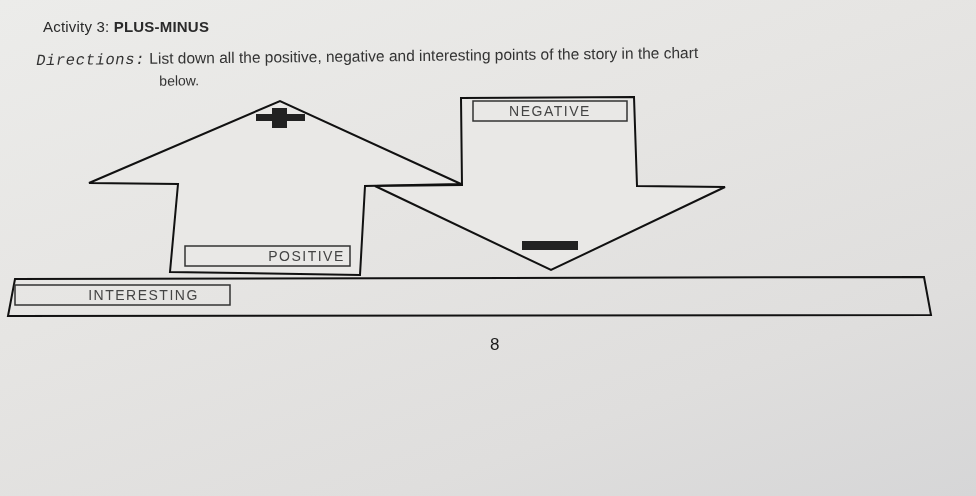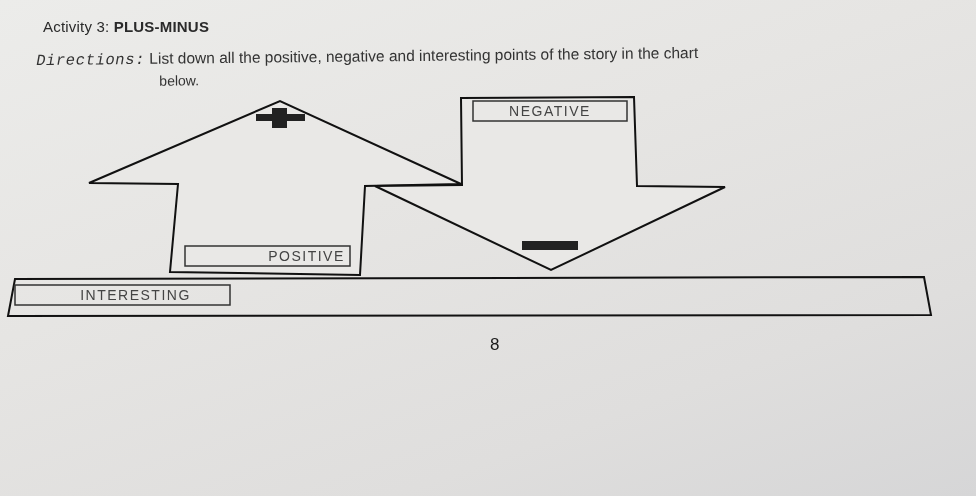--- a/index.html
+++ b/index.html
@@ -58,15 +58,15 @@
 
   <rect x="185" y="246" width="165" height="20" fill="none" stroke="#333" stroke-width="1.5"></rect>
   <rect x="473" y="101" width="154" height="20" fill="none" stroke="#333" stroke-width="1.5"></rect>
 
   <polygon points="15,279 924,277 931,315 8,316" fill="none" stroke="#111" stroke-width="2"></polygon>
   <rect x="15" y="285" width="215" height="20" fill="none" stroke="#333" stroke-width="1.5"></rect>
 </svg>
 
 <div class="boxlabel" style="left:185px; top:246px; width:165px; height:20px;padding-left:39px;">POSITIVE</div>
 <div class="boxlabel" style="left:473px; top:101px; width:154px; height:20px;">NEGATIVE</div>
-<div class="boxlabel" style="left:15px; top:285px; width:241px; height:20px;text-align:center;">INTERESTING</div>
+<div class="boxlabel" style="left:23px; top:285px; width:241px; height:20px;text-align:center;">INTERESTING</div>
 
 <div class="page-number">8</div>
 
 </body></html>

